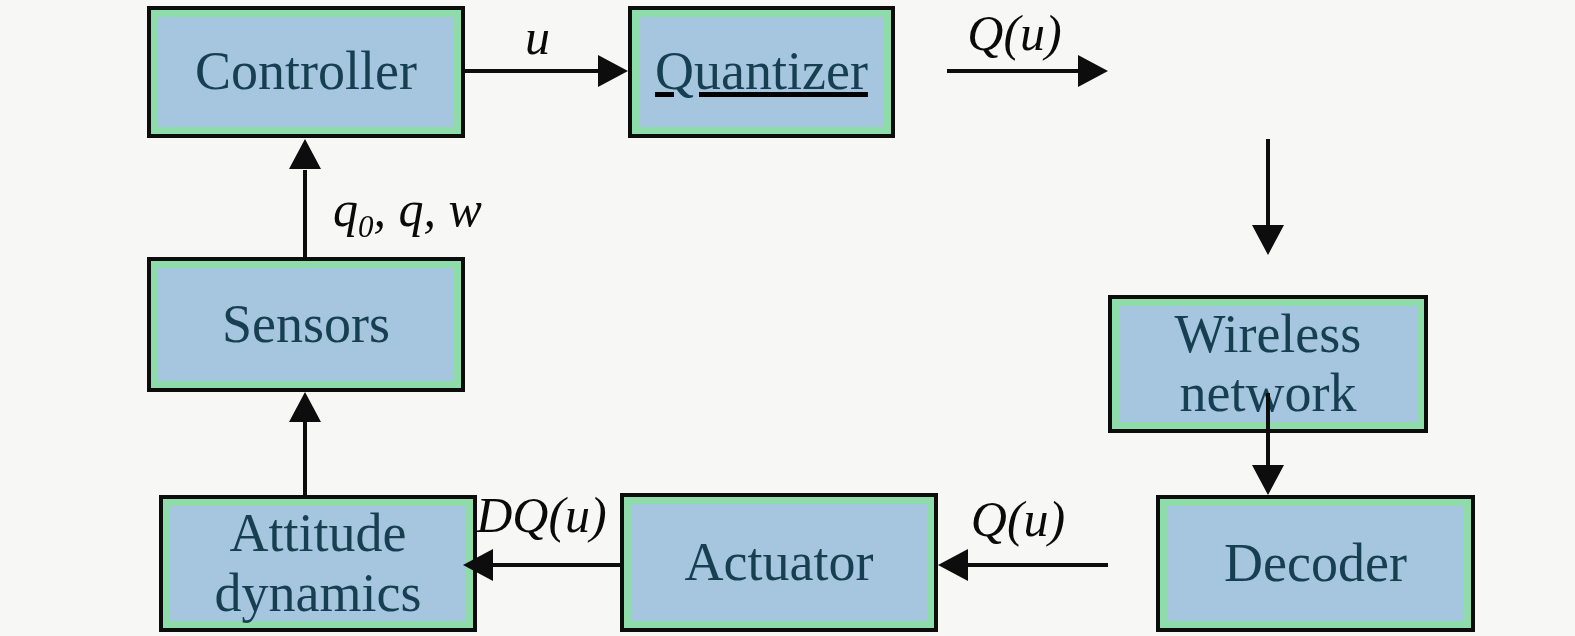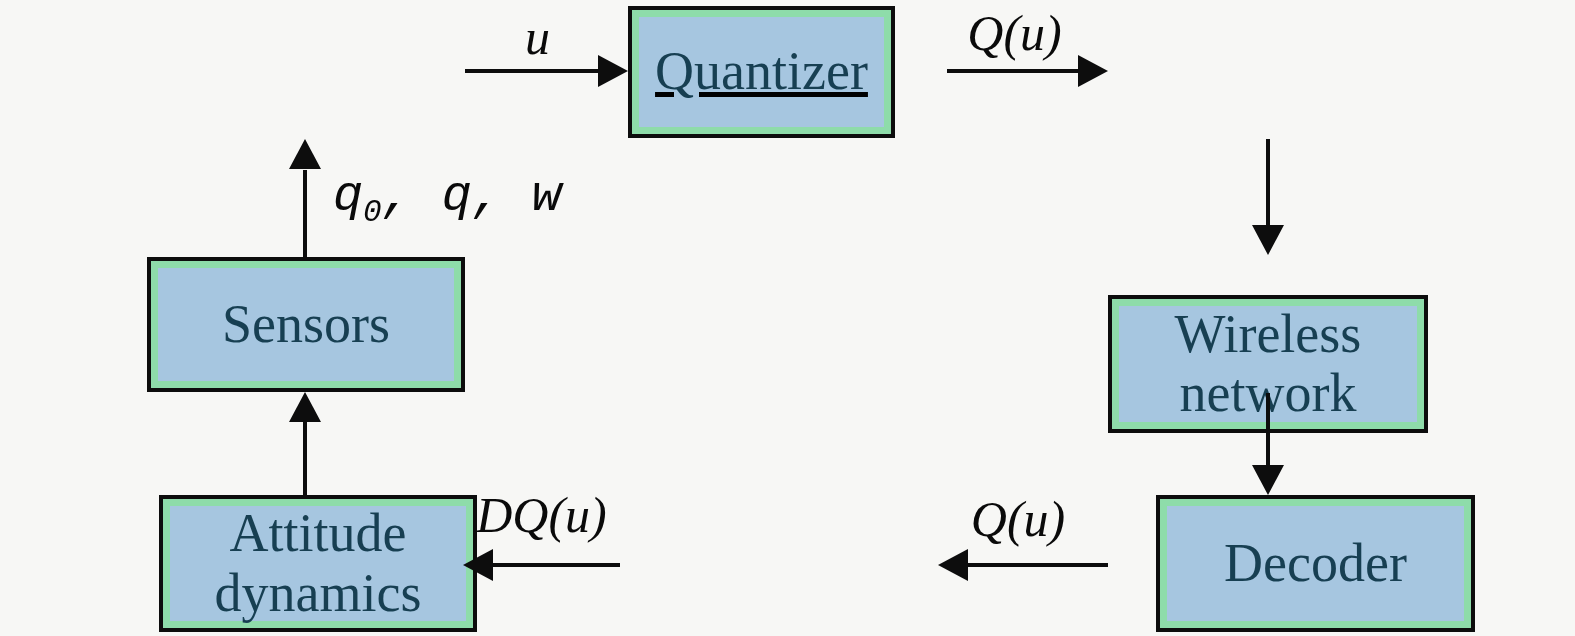--- a/index.html
+++ b/index.html
@@ -76,20 +76,25 @@
   .elabel sub {
     font-size: 0.62em;
     line-height: 0;
   }
 </style>
 </head>
 <body>
 
 <div class="canvas">
 
+  <div class="box" style="left:147px; top:6px; width:318px; height:132px;">
+    <div class="box-inner">
+      <span class="box-label">Controller</span>
+    </div>
+  </div>
 
   <div class="box" style="left:628px; top:6px; width:267px; height:132px;text-decoration:underline;">
     <div class="box-inner">
       <span class="box-label">Quantizer</span>
     </div>
   </div>
 
 
   <div class="box" style="left:1108px; top:255px; width:320px; height:138px;margin-top:40px;">
     <div class="box-inner">
@@ -97,20 +102,25 @@
 network</span>
     </div>
   </div>
 
   <div class="box" style="left:1108px; top:495px; width:319px; height:137px;margin-left:48px;">
     <div class="box-inner">
       <span class="box-label">Decoder</span>
     </div>
   </div>
 
+  <div class="box" style="left:620px; top:493px; width:318px; height:139px;">
+    <div class="box-inner">
+      <span class="box-label">Actuator</span>
+    </div>
+  </div>
 
   <div class="box" style="left:159px; top:495px; width:318px; height:137px;">
     <div class="box-inner">
       <span class="box-label">Attitude
 dynamics</span>
     </div>
   </div>
 
   <div class="box" style="left:147px; top:257px; width:318px; height:135px;">
     <div class="box-inner">
@@ -138,15 +148,15 @@
 
   <div class="seg" style="left:491px; top:563px; width:129px; height:4px;"></div>
   <div class="ah ah-left" style="left:463px; top:549px;"></div>
   <span class="elabel" style="left:463px; top:490px; width:157px;">DQ(u)</span>
 
   <div class="seg" style="left:303px; top:420px; width:4px; height:75px;"></div>
   <div class="ah ah-up" style="left:289px; top:392px;"></div>
 
   <div class="seg" style="left:303px; top:170px; width:4px; height:87px;"></div>
   <div class="ah ah-up" style="left:289px; top:139px;"></div>
-  <span class="elabel" style="left:333px; top:172px; text-align:right;font-family:Liberation Mono, monospace;"><span>q</span><sub>0</sub><span>, q, w</span></span>
+  <span class="elabel" style="left:333px; top:184px; text-align:right;"><span>q</span><sub>0</sub><span>, q, w</span></span>
 
 </div>
 
 </body></html>

